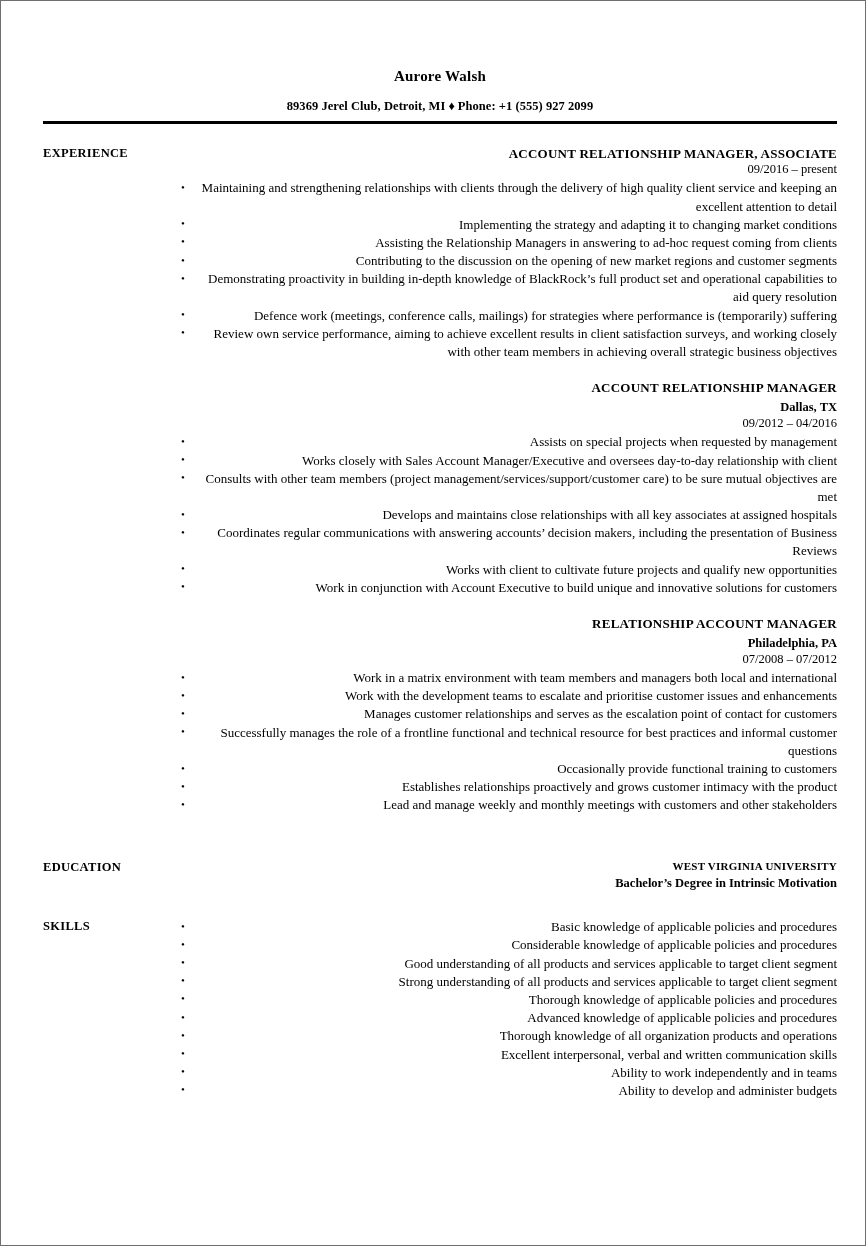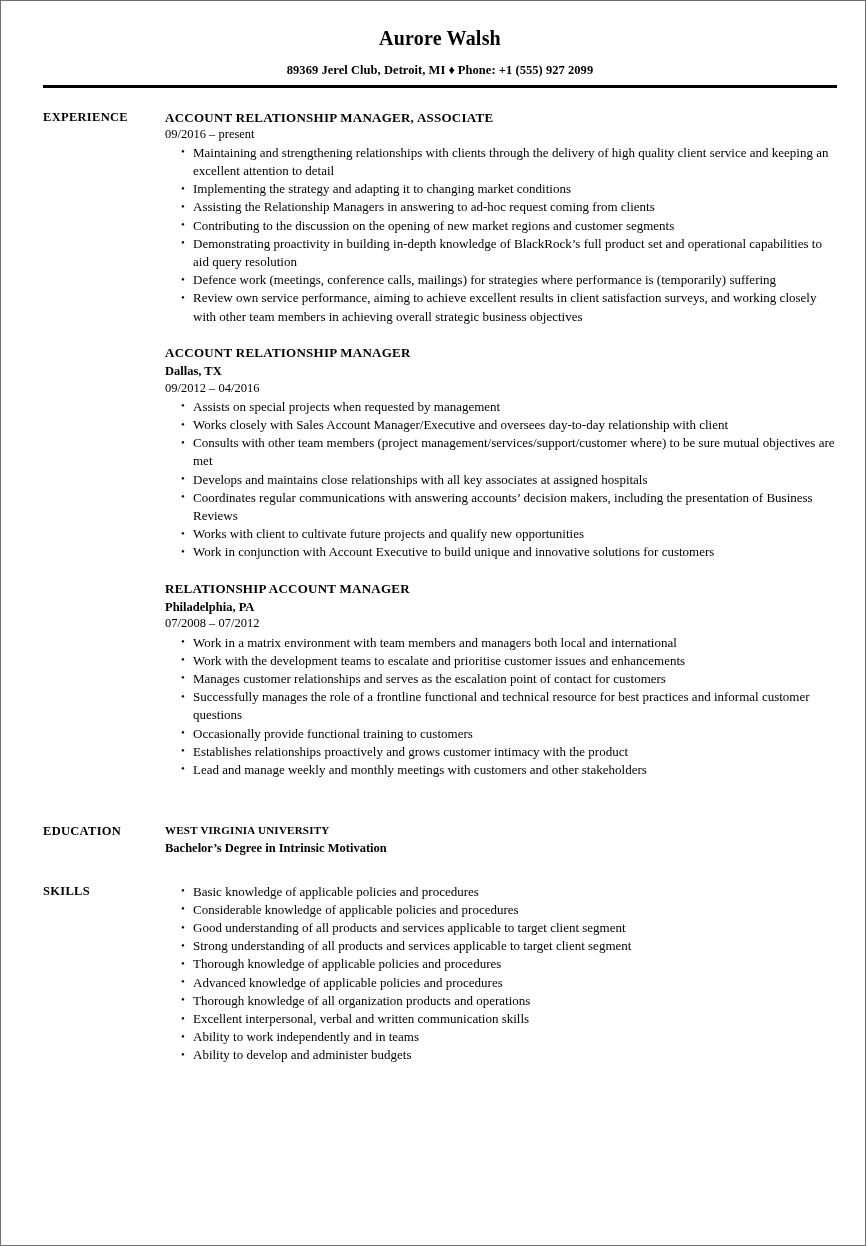--- a/index.html
+++ b/index.html
@@ -27,24 +27,25 @@
     top: 0;
     width: 794px;
   }
 
   
   .header {
     padding-top: 26px;
     text-align: center;
   }
   .full-name {
-    font-size: 20px;
+    font-size: 15px;
     font-weight: bold;
     letter-spacing: 0.2px;
     line-height: 1.1;
+    margin-top: 41px;
   }
   .contact-line {
     margin-top: 14px;
     font-size: 12.5px;
     font-weight: bold;
     letter-spacing: 0.05px;
   }
   .contact-sep {
     font-weight: bold;
     padding: 0 3px;
@@ -64,20 +65,21 @@
     width: 122px;
     flex: 0 0 122px;
     font-size: 12.5px;
     font-weight: bold;
     letter-spacing: 0.3px;
     padding-top: 0;
   }
   .section-body {
     flex: 1 1 auto;
     min-width: 0;
+    text-align: right;
   }
 
   #experience-section { margin-top: 22px; }
 
   .job + .job { margin-top: 19px; }
 
   .job-title {
     font-size: 13px;
     font-weight: bold;
     letter-spacing: 0.25px;
@@ -168,21 +170,21 @@
           </ul>
         </div>
 
         <div class="job">
           <div class="job-title">ACCOUNT RELATIONSHIP MANAGER</div>
           <div class="job-location">Dallas, TX</div>
           <div class="job-dates">09/2012 – 04/2016</div>
           <ul class="bullets">
             <li>Assists on special projects when requested by management</li>
             <li>Works closely with Sales Account Manager/Executive and oversees day-to-day relationship with client</li>
-            <li>Consults with other team members (project management/services/support/customer where) to be sure mutual objectives are met</li>
+            <li>Consults with other team members (project management/services/support/customer care) to be sure mutual objectives are met</li>
             <li>Develops and maintains close relationships with all key associates at assigned hospitals</li>
             <li>Coordinates regular communications with answering accounts’ decision makers, including the presentation of Business Reviews</li>
             <li>Works with client to cultivate future projects and qualify new opportunities</li>
             <li>Work in conjunction with Account Executive to build unique and innovative solutions for customers</li>
           </ul>
         </div>
 
         <div class="job">
           <div class="job-title">RELATIONSHIP ACCOUNT MANAGER</div>
           <div class="job-location">Philadelphia, PA</div>

